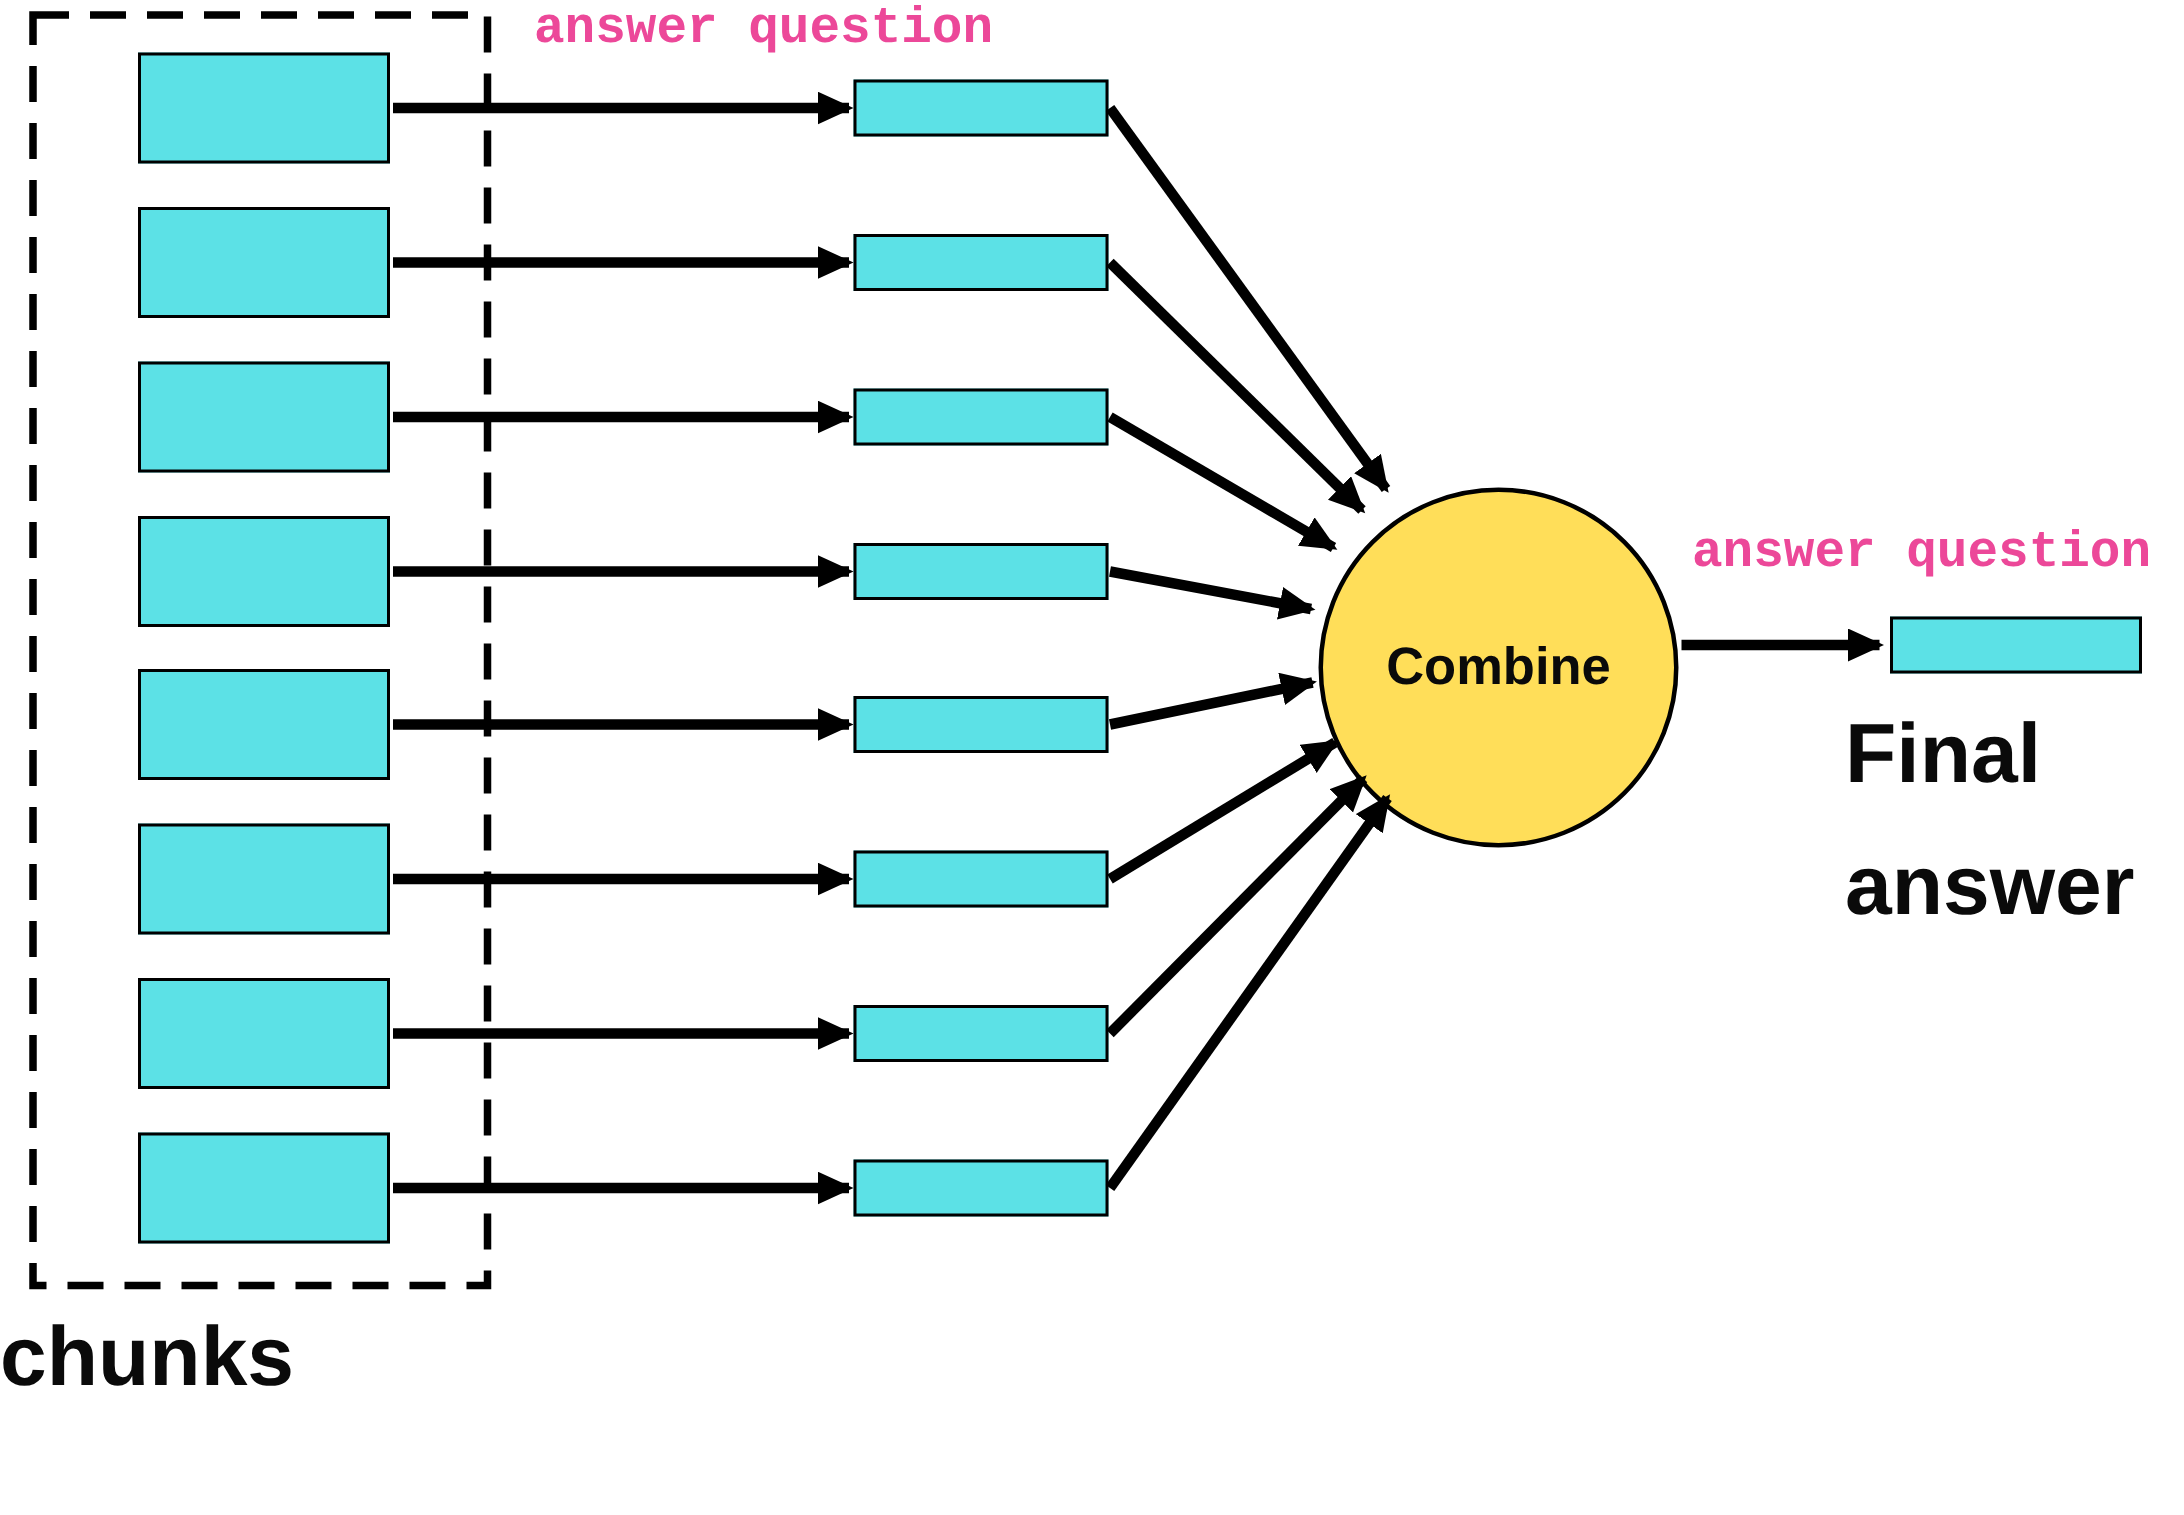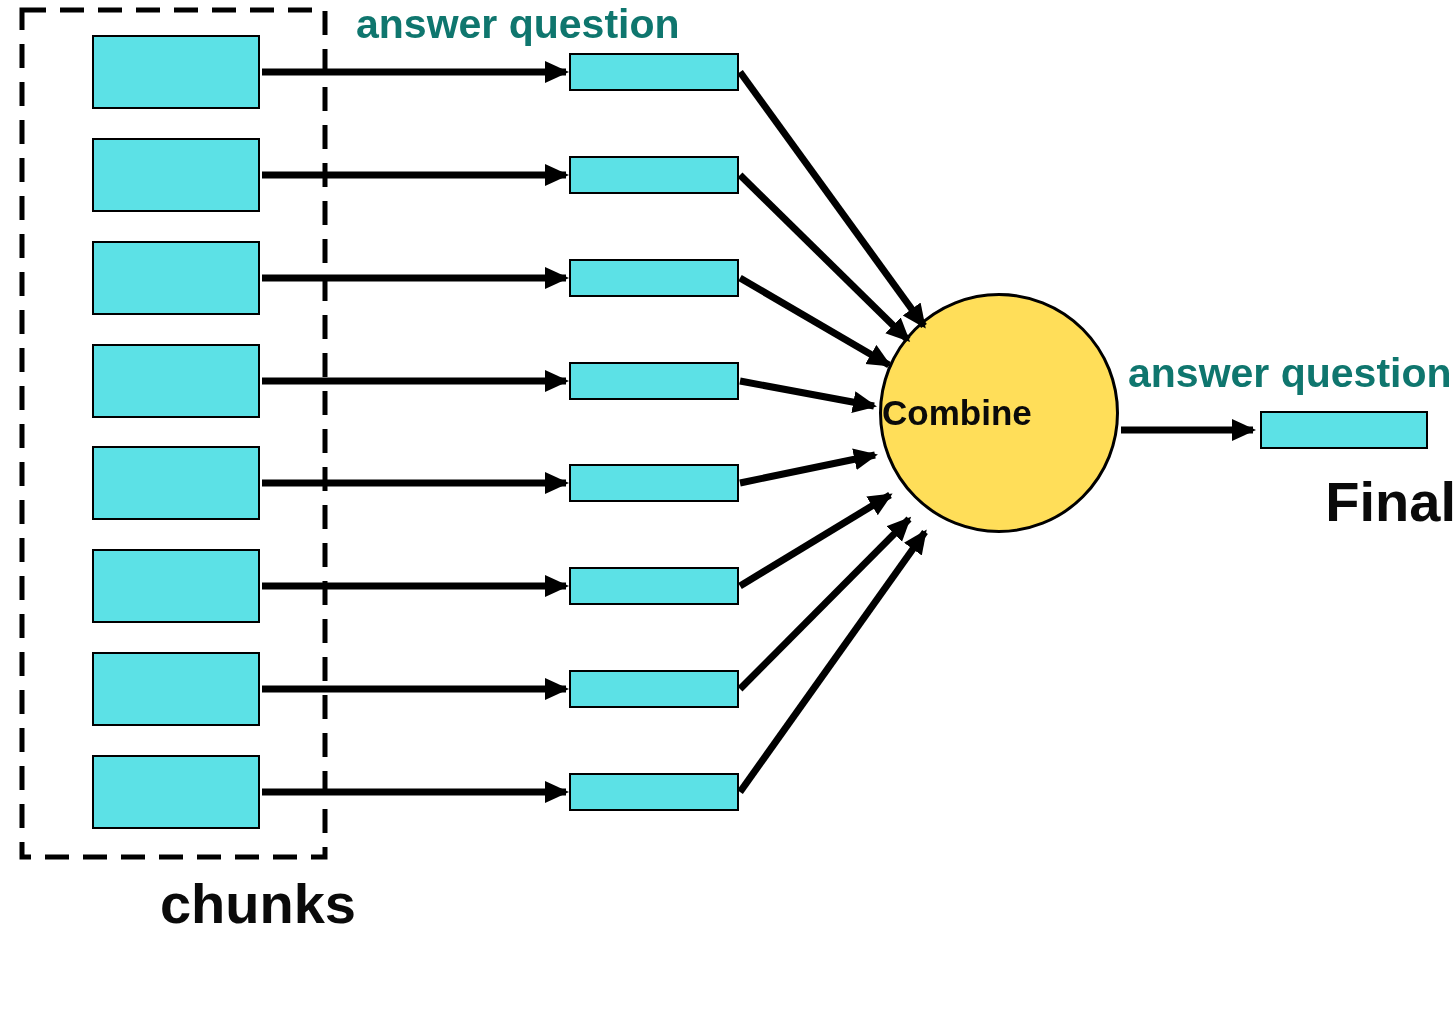--- a/index.html
+++ b/index.html
@@ -20,47 +20,48 @@
     background:var(--box-fill,#5CE1E6);border:2px solid var(--stroke-color,#000);
     z-index:2;
   }
   .final-box{
     position:absolute;left:1260px;top:411px;width:168px;height:38px;box-sizing:border-box;
     background:var(--box-fill,#5CE1E6);border:2px solid var(--stroke-color,#000);
     z-index:2;
   }
   
   #combine-node{
-    position:absolute;left:879px;top:293px;width:240px;height:240px;box-sizing:border-box;
+    position:absolute;left:879px;top:325px;width:240px;height:240px;box-sizing:border-box;
     background:var(--combine-fill,#FFDE59);border:3px solid var(--stroke-color,#000);
-    border-radius:50%;display:flex;align-items:center;justify-content:flex-start;
+    border-radius:50%;display:flex;align-items:center;justify-content:center;
     z-index:2;
   }
   #combine-node .node-label{
     font-size:35px;font-weight:700;letter-spacing:0px;color:#0a0a0a;
   }
   
   #arrows-layer{
     position:absolute;left:0;top:0;width:1456px;height:1010px;
     z-index:3;pointer-events:none;
   }
   #arrows-layer line{stroke:var(--stroke-color,#000);stroke-width:7;}
   #arrows-layer marker path{fill:var(--stroke-color,#000);}
   #dashed-group-border{
     fill:none;stroke:var(--stroke-color,#000);stroke-width:5;stroke-dasharray:24 14;
   }
   
   .small-label{
-    position:absolute;font-weight:700;font-size:41px;white-space:nowrap;z-index:4;
-    color:#0f766e;
+    position:absolute;font-weight:700;font-size:34px;white-space:nowrap;z-index:4;
+    color:#ec4899;
+    font-family:Liberation Mono, monospace;
   }
   #top-answer-label{left:356px;top:1px;}
   #right-answer-label{left:1128px;top:350px;}
   .big-caption{
-    position:absolute;text-align:right;font-weight:800;font-size:56px;z-index:4;
+    position:absolute;text-align:left;font-weight:800;font-size:56px;z-index:4;
     color:#0a0a0a;
   }
   #chunks-caption{left:0px;top:858px;width:356px;line-height:92px;}
   #final-caption{left:1230px;top:458px;width:226px;line-height:88px;}
 </style>
 </head>
 <body>
 
 <div id="stage">
 
@@ -121,15 +122,16 @@
 
   <div id="top-answer-label" class="small-label">answer question</div>
   <div id="right-answer-label" class="small-label">answer question</div>
 
   <div id="chunks-caption" class="big-caption">
     <div>chunks</div>
   </div>
 
   <div id="final-caption" class="big-caption">
     <div>Final</div>
+    <div>answer</div>
   </div>
 
 </div>
 
 </body></html>

